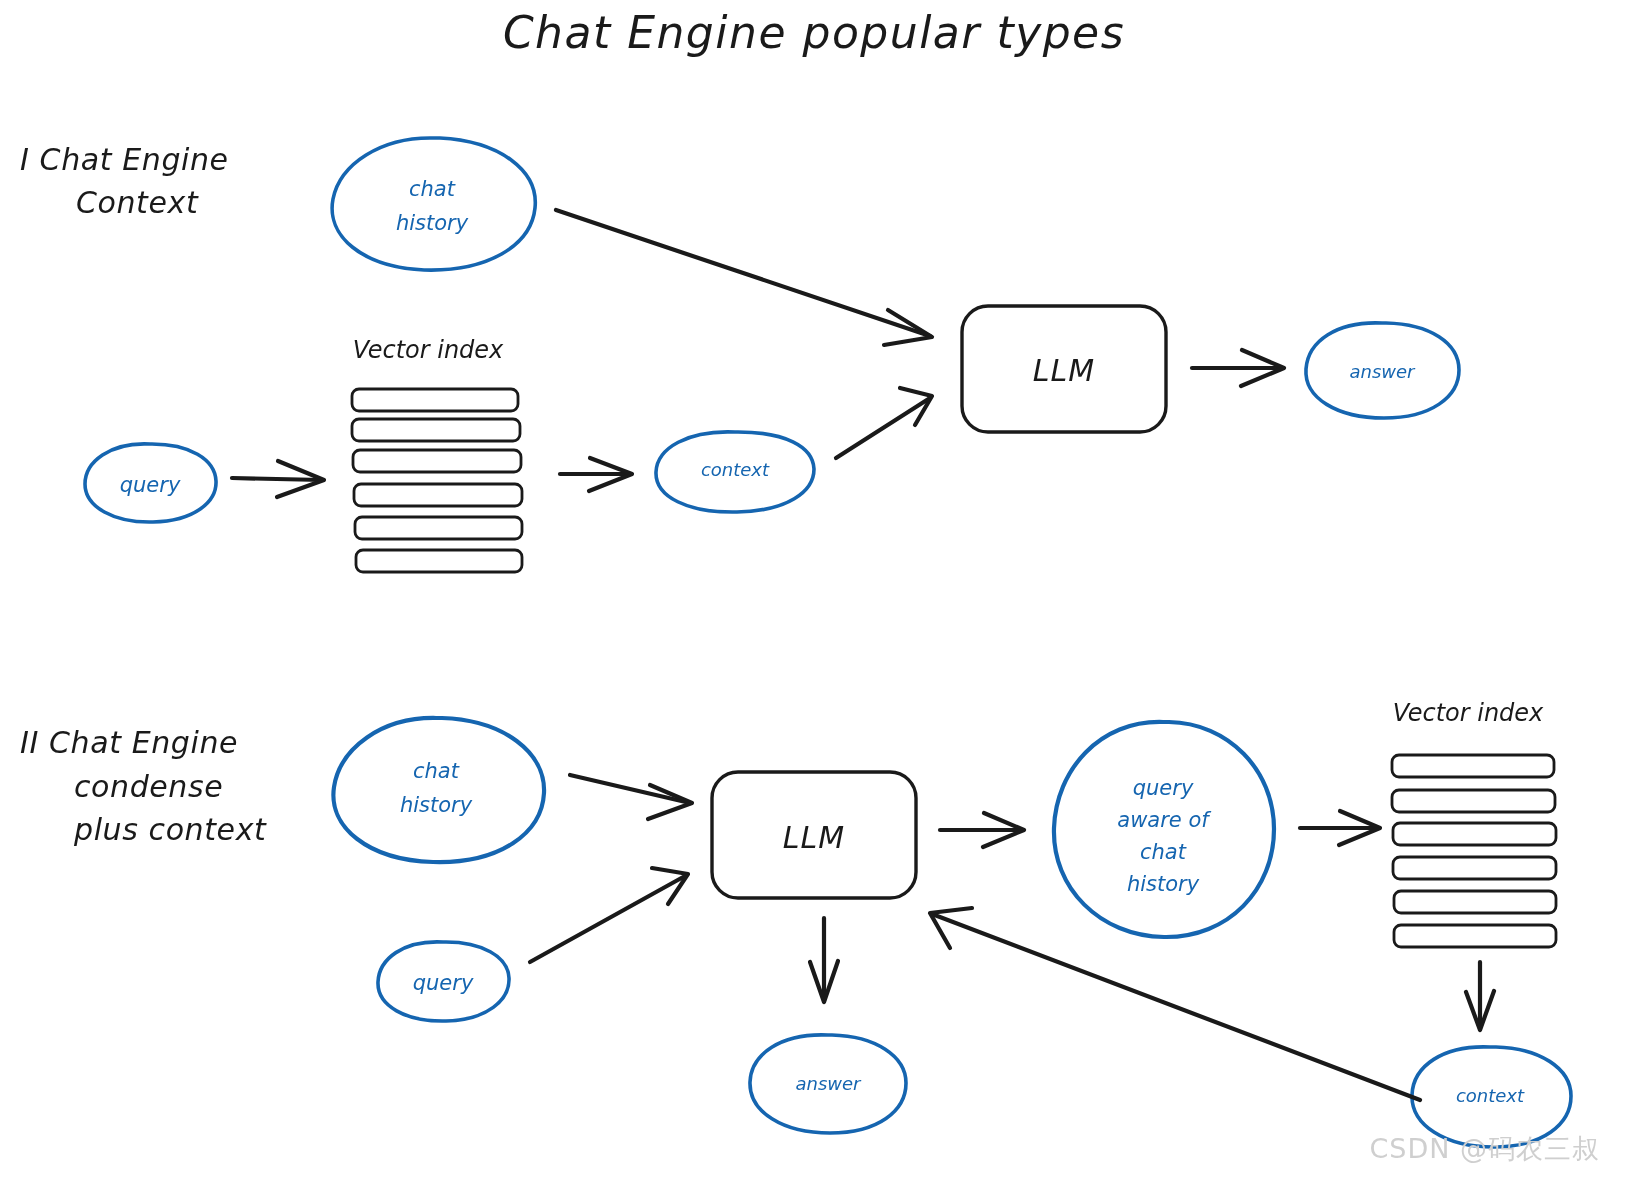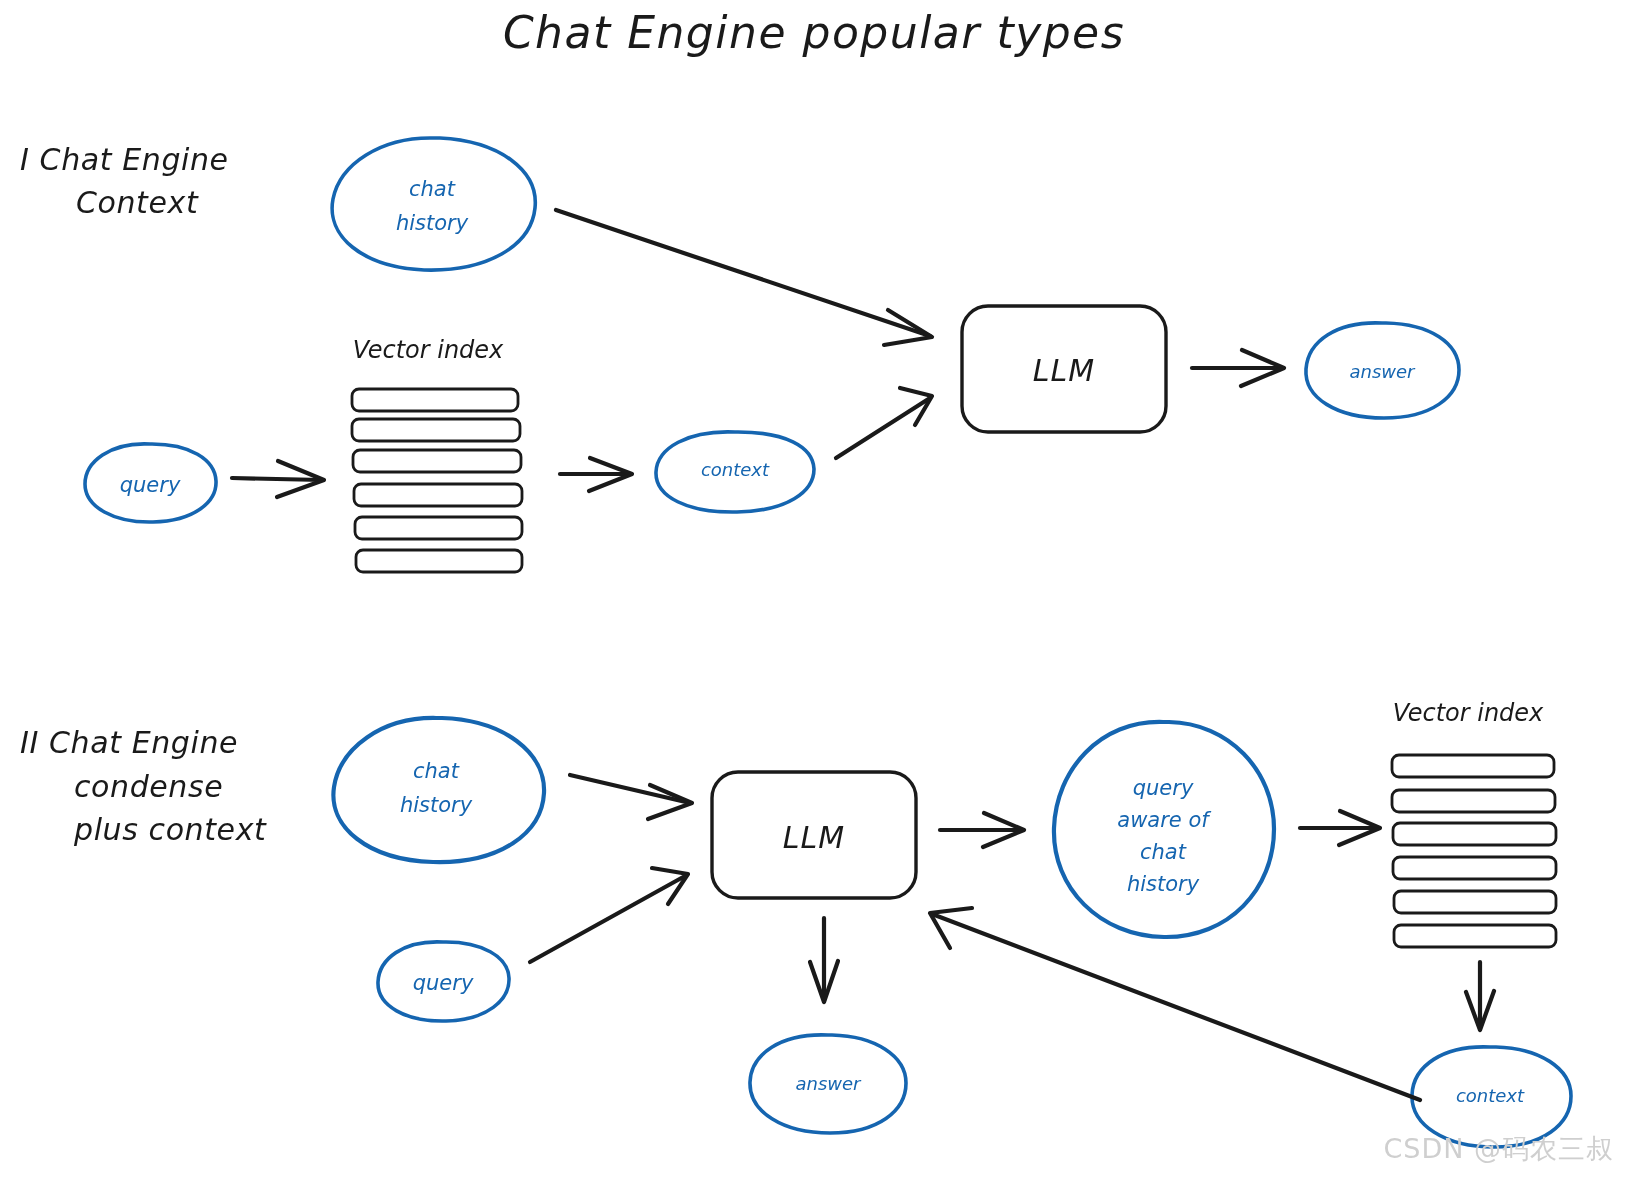--- a/index.html
+++ b/index.html
@@ -97,21 +97,21 @@
   }
   .arrow-head {
     fill: none;
     stroke: #1a1a1a;
     stroke-width: 4.2;
     stroke-linecap: round;
     stroke-linejoin: round;
   }
   .watermark {
     position: absolute;
-    right: 14px;
+    right: 28px;
     bottom: 10px;
     font-family: "DejaVu Sans", sans-serif;
     font-size: 27px;
     color: #cfcfcf;
     white-space: nowrap;
     letter-spacing: 1px;
   }
 </style>
 </head>
 <body>

